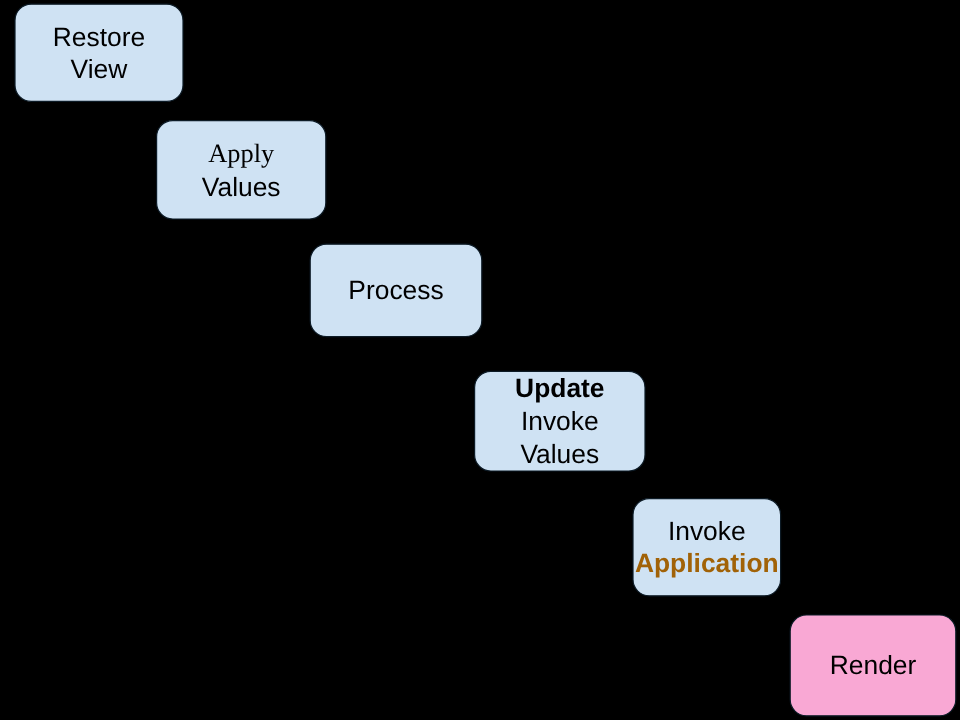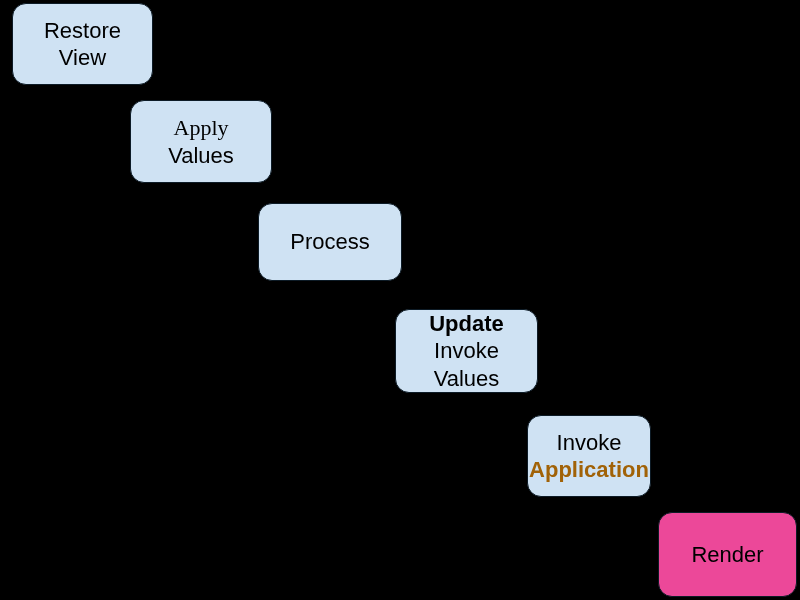--- a/index.html
+++ b/index.html
@@ -52,16 +52,16 @@
     </div>
     <div class="node" style="left: 395px; top: 309px; width: 143px; height: 84px; background: rgb(207, 226, 243); border-color: rgb(13, 27, 38);">
       <span class="node-line" style="color: rgb(0, 0, 0); font-weight: bold;">Update</span>
       <span class="node-line" style="color: rgb(0, 0, 0);">Invoke</span>
       <span class="node-line" style="color: rgb(0, 0, 0);">Values</span>
     </div>
     <div class="node" style="left: 527px; top: 415px; width: 124px; height: 82px; background: rgb(207, 226, 243); border-color: rgb(13, 27, 38);">
       <span class="node-line" style="color: rgb(0, 0, 0);">Invoke</span>
       <span class="node-line" style="color: #a16207; font-weight: bold;">Application</span>
     </div>
-    <div class="node" style="left: 658px; top: 512px; width: 139px; height: 85px; background: #ec4899; border-color: rgb(13, 27, 38); text-align: right;">
+    <div class="node" style="left: 658px; top: 512px; width: 139px; height: 85px; background: #f9a8d4; border-color: rgb(13, 27, 38); text-align: right;">
       <span class="node-line" style="color: rgb(0, 0, 0);">Render</span>
     </div>
   </div>
 
 </body></html>

